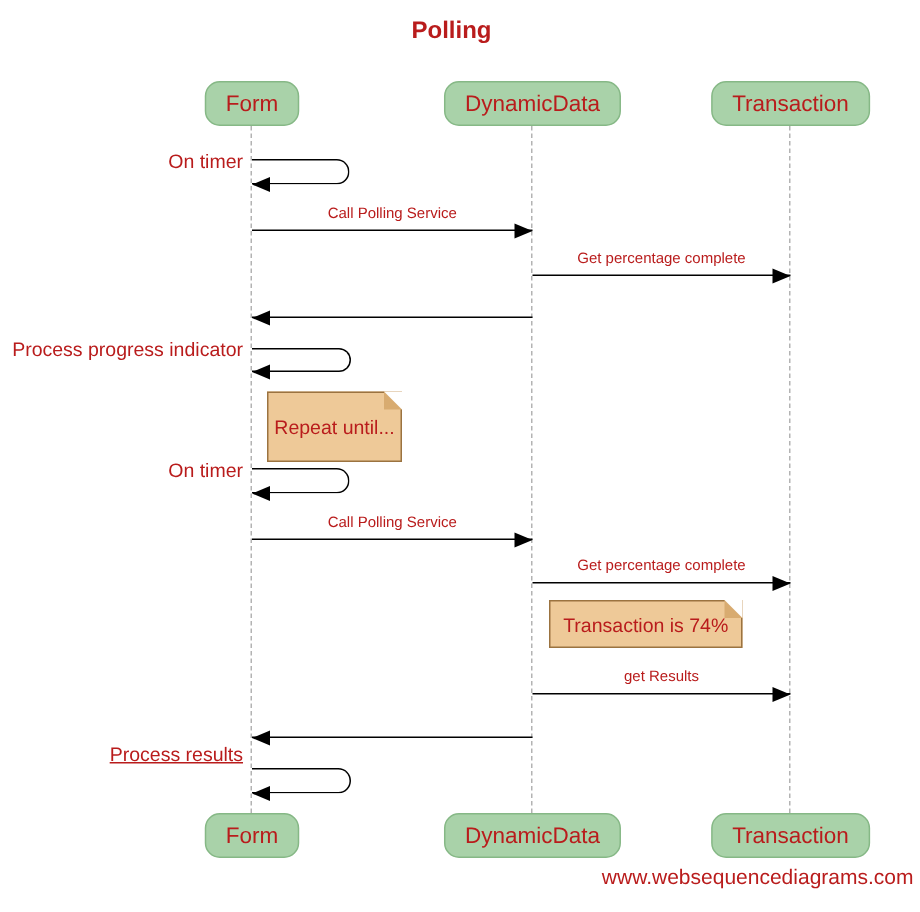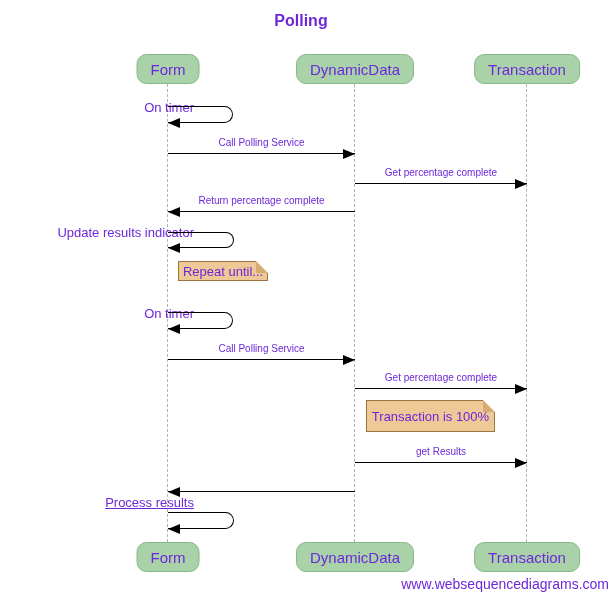--- a/index.html
+++ b/index.html
@@ -1,37 +1,37 @@
 <!DOCTYPE html>
 <html><head>
 <meta charset="utf-8">
 <style>
   html,body{margin:0;padding:0;background:#ffffff;}
   .canvas{
     position:relative;width:613px;height:608px;background:#ffffff;overflow:hidden;
-    font-family:"Liberation Sans", sans-serif;color:#6d28d9;
+    font-family:"Liberation Sans", sans-serif;color:#b91c1c;
   }
   .title{
     position:absolute;left:0;top:12px;width:602px;text-align:center;
     font-size:16px;font-weight:bold;
   }
   .lifeline{
     position:absolute;width:0;border-left:1px dashed #b3b3b3;top:84px;height:458px;
   }
   .actor{
     position:absolute;transform:translateX(-50%);
     background:#a9d2a9;border:1px solid #86b886;border-radius:10px;
     height:30px;line-height:30px;padding:0 13px;font-size:15px;white-space:nowrap;
     box-sizing:border-box;text-align:center;
   }
   .msg-label{
     position:absolute;text-align:center;font-size:10px;white-space:nowrap;
   }
   .self-label{
-    position:absolute;text-align:right;font-size:13px;white-space:nowrap;padding-left:32px;
+    position:absolute;text-align:right;font-size:13px;white-space:nowrap;
   }
   .msg-line{
     position:absolute;height:0;border-top:1.5px solid #000;
   }
   .loop{
     position:absolute;border:1.5px solid #000;border-left:none;
     border-radius:0 9px 9px 0;box-sizing:border-box;
   }
   .arr-r{
     position:absolute;width:0;height:0;
@@ -77,48 +77,47 @@
   <div class="arr-l" style="left:168px;top:118px;"></div>
 
   <div class="msg-label" style="left:168px;top:137px;width:187px;">Call Polling Service</div>
   <div class="msg-line" style="left:168px;top:153px;width:187px;"></div>
   <div class="arr-r" style="left:343px;top:149px;"></div>
 
   <div class="msg-label" style="left:355px;top:167px;width:172px;">Get percentage complete</div>
   <div class="msg-line" style="left:355px;top:183px;width:172px;"></div>
   <div class="arr-r" style="left:515px;top:179px;"></div>
 
-  <div class="msg-label" style="left:168px;top:195px;width:187px;">Return percentage complete</div>
   <div class="msg-line" style="left:168px;top:211px;width:187px;"></div>
   <div class="arr-l" style="left:168px;top:207px;"></div>
 
-  <div class="self-label" style="left:0;top:225px;width:162px;">Update results indicator</div>
+  <div class="self-label" style="left:0;top:225px;width:162px;">Process progress indicator</div>
   <div class="loop" style="left:168px;top:232px;width:66px;height:16px;"></div>
   <div class="arr-l" style="left:168px;top:243px;"></div>
 
-  <div class="note" style="left:178px;top:261px;width:90px;height:20px;">
+  <div class="note" style="left:178px;top:261px;width:90px;height:47px;">
     <span class="fold"></span>
     <span>Repeat until...</span>
   </div>
 
   <div class="self-label" style="left:0;top:306px;width:162px;">On timer</div>
   <div class="loop" style="left:168px;top:312px;width:65px;height:17px;"></div>
   <div class="arr-l" style="left:168px;top:324px;"></div>
 
   <div class="msg-label" style="left:168px;top:343px;width:187px;">Call Polling Service</div>
   <div class="msg-line" style="left:168px;top:359px;width:187px;"></div>
   <div class="arr-r" style="left:343px;top:355px;"></div>
 
   <div class="msg-label" style="left:355px;top:372px;width:172px;">Get percentage complete</div>
   <div class="msg-line" style="left:355px;top:388px;width:172px;"></div>
   <div class="arr-r" style="left:515px;top:384px;"></div>
 
   <div class="note" style="left:366px;top:400px;width:129px;height:32px;">
     <span class="fold"></span>
-    <span>Transaction is 100%</span>
+    <span>Transaction is 74%</span>
   </div>
 
   <div class="msg-label" style="left:355px;top:446px;width:172px;">get Results</div>
   <div class="msg-line" style="left:355px;top:462px;width:172px;"></div>
   <div class="arr-r" style="left:515px;top:458px;"></div>
 
   <div class="msg-line" style="left:168px;top:491px;width:187px;"></div>
   <div class="arr-l" style="left:168px;top:487px;"></div>
 
   <div class="self-label" style="left:0;top:495px;width:162px;text-decoration:underline;">Process results</div>

